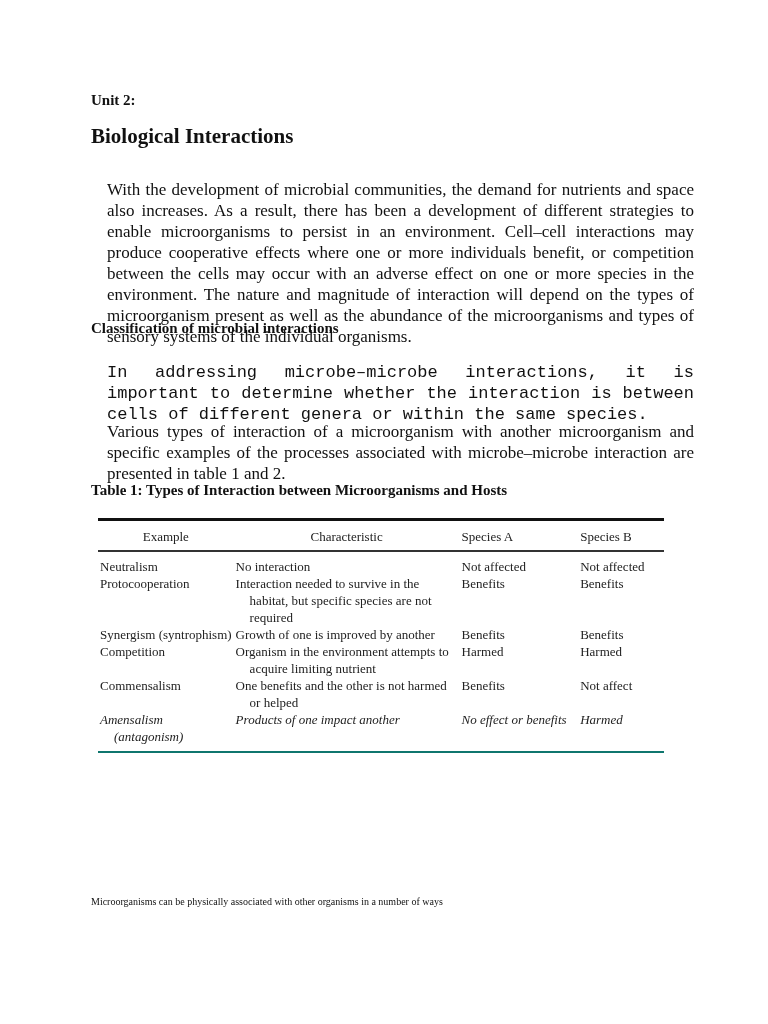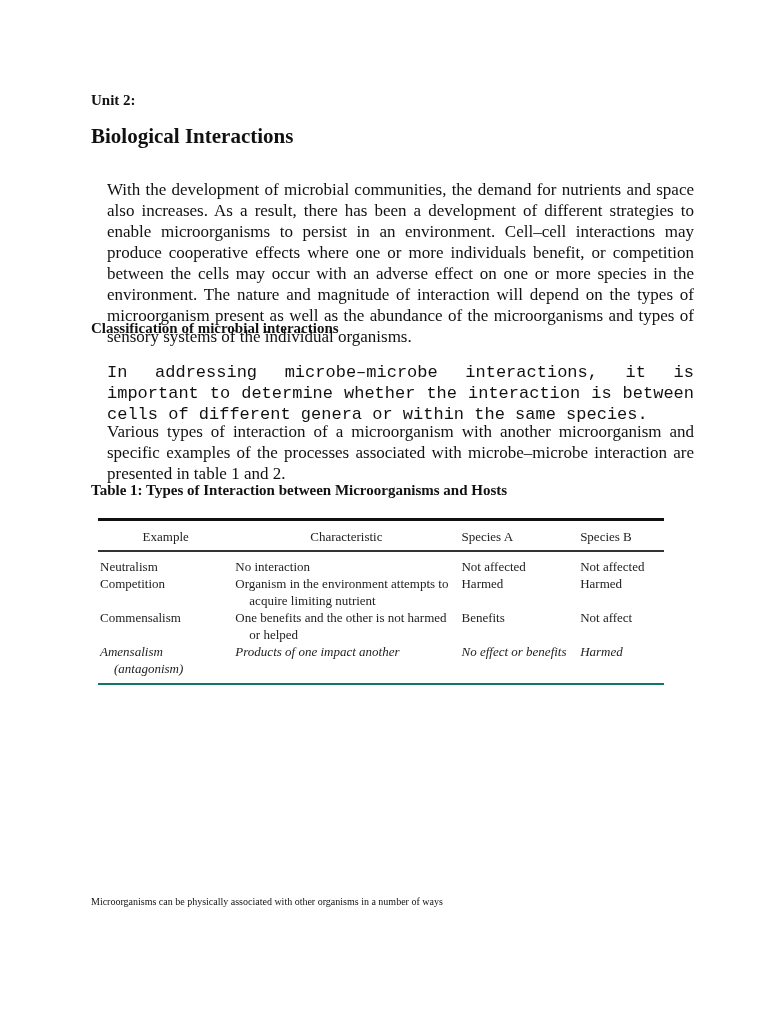--- a/index.html
+++ b/index.html
@@ -62,20 +62,40 @@
               <span class="hang">Neutralism</span>
             </td>
           <td>
               <span class="hang">No interaction</span>
             </td>
           <td><span>Not affected</span></td>
           <td><span>Not affected</span></td>
         </tr>
         <tr>
           <td>
+              <span class="hang">Protocooperation</span>
+            </td>
+          <td>
+              <span class="hang">Interaction needed to survive in the habitat, but specific species are not required</span>
+            </td>
+          <td><span>Benefits</span></td>
+          <td><span>Benefits</span></td>
+        </tr>
+        <tr>
+          <td>
+              <span class="hang">Synergism (syntrophism)</span>
+            </td>
+          <td>
+              <span class="hang">Growth of one is improved by another</span>
+            </td>
+          <td><span>Benefits</span></td>
+          <td><span>Benefits</span></td>
+        </tr>
+        <tr>
+          <td>
               <span class="hang">Competition</span>
             </td>
           <td>
               <span class="hang">Organism in the environment attempts to acquire limiting nutrient</span>
             </td>
           <td><span>Harmed</span></td>
           <td><span>Harmed</span></td>
         </tr>
         <tr>
           <td>

